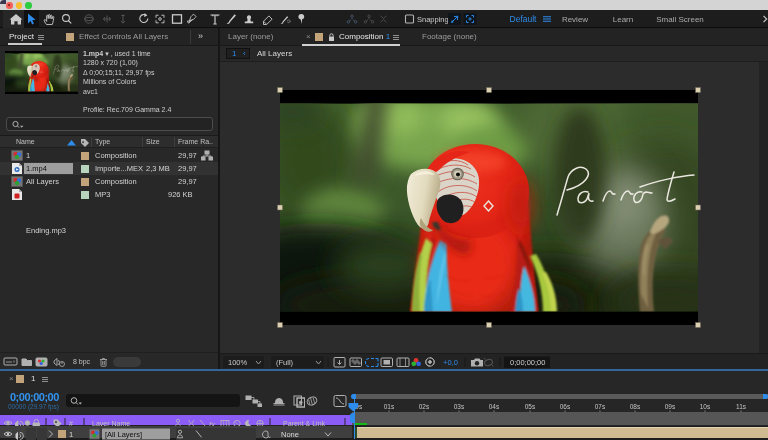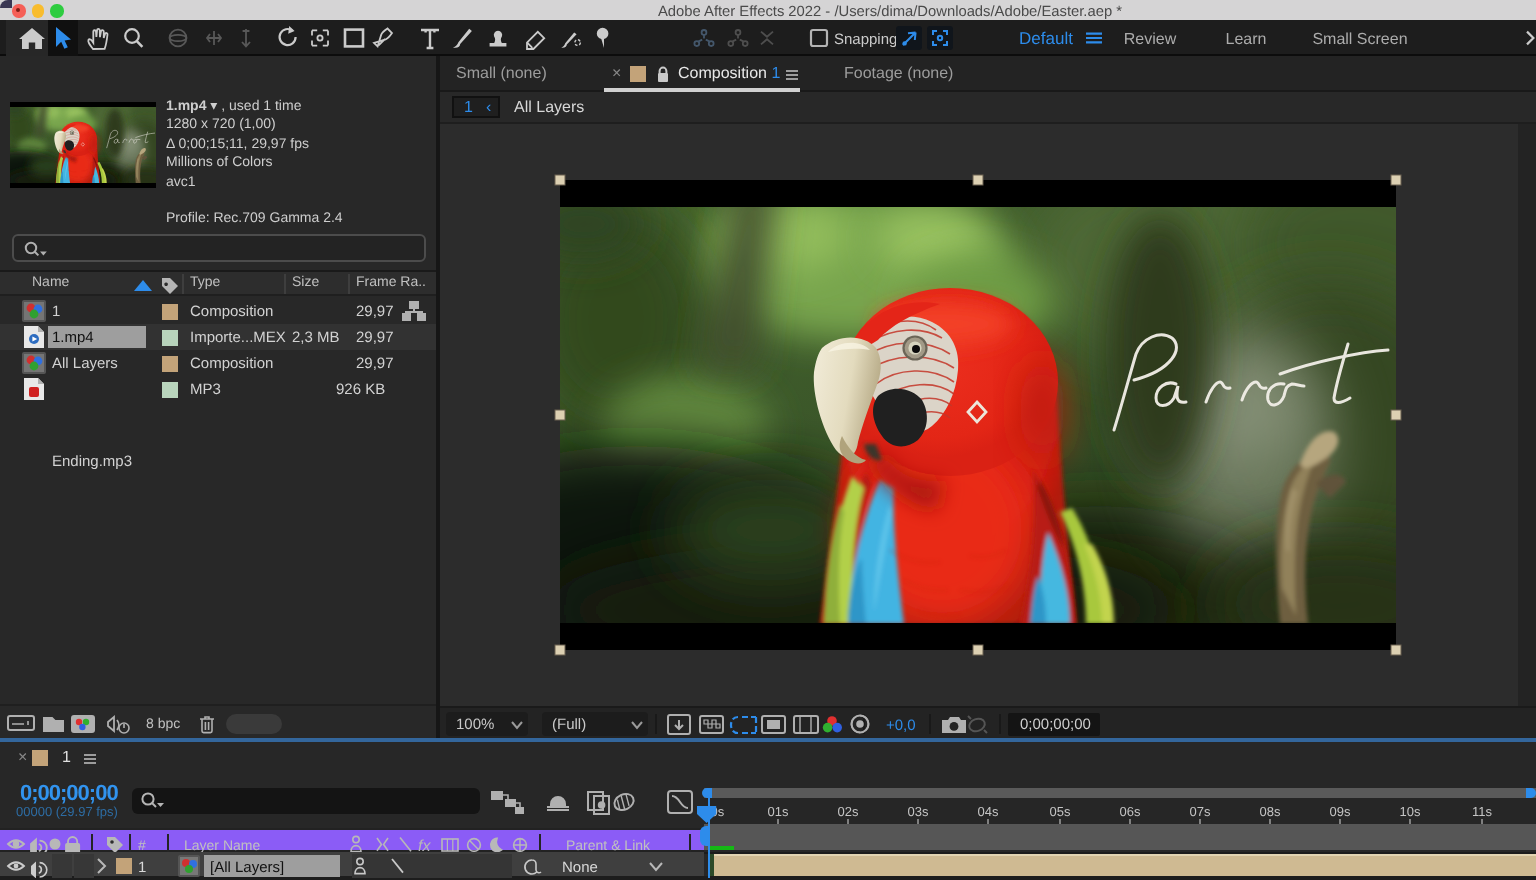--- a/index.html
+++ b/index.html
@@ -20,21 +20,20 @@
 </style>
 </head>
 <body>
 
 <div class="titlebar">
   <div style="position:absolute;left:0;top:0;width:6px;height:4px;background:#3a3753;border-top-left-radius:5px;"></div>
   <div class="tl" style="left:6px;width:6.5px;height:6.5px;background:#f55f57;"></div>
   <div style="position:absolute;left:8.2px;top:4.2px;width:2.2px;height:2.2px;background:#7e1d14;border-radius:50%;"></div>
   <div class="tl" style="left:15.5px;width:6.5px;height:6.5px;background:#f8bc2e;"></div>
   <div class="tl" style="left:25px;width:6.5px;height:6.5px;background:#2ecc40;"></div>
-  <div class="title-text">Adobe After Effects 2022 - /Users/dima/Downloads/Adobe/Easter.aep *</div>
 </div>
 
 <svg width="0" height="0" style="position:absolute;">
 <defs>
 <linearGradient id="junglebase" x1="0" y1="0" x2="1" y2="1">
   <stop offset="0" stop-color="#46662f"></stop>
         <stop offset=".5" stop-color="#395428"></stop>
         <stop offset="1" stop-color="#1e2d15"></stop>
 </linearGradient>
 <radialGradient id="redhead" cx=".45" cy=".4">
@@ -237,20 +236,31 @@
   <text x="575" y="12" font-size="8" fill="#acacac" text-anchor="middle">Review</text>
   <text x="623" y="12" font-size="8" fill="#acacac" text-anchor="middle">Learn</text>
   <text x="680" y="12" font-size="8" fill="#acacac" text-anchor="middle">Small Screen</text>
   <path d="M763.5 5.8 l3.2 3.2 -3.2 3.2" stroke="#cbcbcb" stroke-width="1.1" fill="none"></path>
 </svg>
 </div>
 
 <div class="main">
   <div class="left-panel" id="leftpanel">
 
+    <div class="tabbar" style="height:18px;">
+      <span style="position:absolute;left:9px;top:4px;color:#e4e4e4;">Project</span>
+      <span style="position:absolute;left:8px;top:15px;width:34px;height:1.5px;background:#c9c9c9;"></span>
+      <svg style="position:absolute;left:37px;top:6px;" width="8" height="7">
+          <path d="M1 1.5 h6 M1 3.5 h6 M1 5.5 h6" stroke="#9c9c9c" stroke-width=".9"></path>
+        </svg>
+      <span style="position:absolute;left:66px;top:5px;width:8px;height:8px;background:#c3a379;"></span>
+      <span style="position:absolute;left:79px;top:4px;">Effect Controls All Layers</span>
+      <span style="position:absolute;left:198px;top:3px;color:#c9c9c9;font-size:9px;letter-spacing:-2px;">»</span>
+      <span style="position:absolute;left:190px;top:2px;height:14px;width:1px;background:#3a3a3a;"></span>
+    </div>
 
     <div style="position:absolute;left:5px;top:23px;width:73px;height:43px;background:#000;">
       <svg width="73" height="43" viewBox="0 0 418 235" preserveAspectRatio="none">
           <use href="#parrotscene"></use>
         </svg>
     </div>
 
     <div style="position:absolute;left:83px;top:21px;font-size:7px;color:#cecece;line-height:9.4px;white-space:nowrap;">
       <div><b>1.mp4</b> ▾ , used 1 time</div>
       <div>1280 x 720 (1,00)</div>
@@ -367,21 +377,21 @@
         <line x1="62" y1="9" x2="62" y2="11" stroke="#b0b0b0" stroke-width=".8"></line>
         <text x="73" y="11" font-size="7" fill="#c0c0c0">8 bpc</text>
         <path d="M100 6.5 h7 M101 6.5 v6 a.8.8 0 0 0 .8 .8 h3.4 a.8.8 0 0 0 .8-.8 v-6 M102.7 8 v4 M104.3 8 v4 M102.5 6.5 v-1 h2 v1" stroke="#b0b0b0" fill="none" stroke-width=".8"></path>
         <rect x="113" y="4" width="28" height="10" rx="5" fill="#3a3a3a"></rect>
       </svg>
     </div>
   </div>
   <div class="comp-panel" id="comppanel">
 
     <div class="tabbar" style="height:18px;">
-      <span style="position:absolute;left:8px;top:4px;">Small (none)</span>
+      <span style="position:absolute;left:8px;top:4px;">Layer (none)</span>
       <span style="position:absolute;left:86px;top:4px;color:#888;">×</span>
       <span style="position:absolute;left:95px;top:5px;width:8px;height:8px;background:#c3a379;"></span>
       <svg style="position:absolute;left:108px;top:5px;" width="7" height="9">
           <path d="M1.8 3.5 v-1 a1.7 1.7 0 0 1 3.4 0 v1" fill="none" stroke="#c9c9c9" stroke-width="1"></path>
           <rect x="1" y="3.5" width="5" height="4.5" rx=".5" fill="#c9c9c9"></rect>
         </svg>
       <span style="position:absolute;left:119px;top:4px;color:#e8e8e8;">Composition <span style="color:#2d8ceb;">1</span></span>
       <svg style="position:absolute;left:172px;top:6px;" width="8" height="7">
           <path d="M1 1.5 h6 M1 3.5 h6 M1 5.5 h6" stroke="#9c9c9c" stroke-width=".9"></path>
         </svg>

